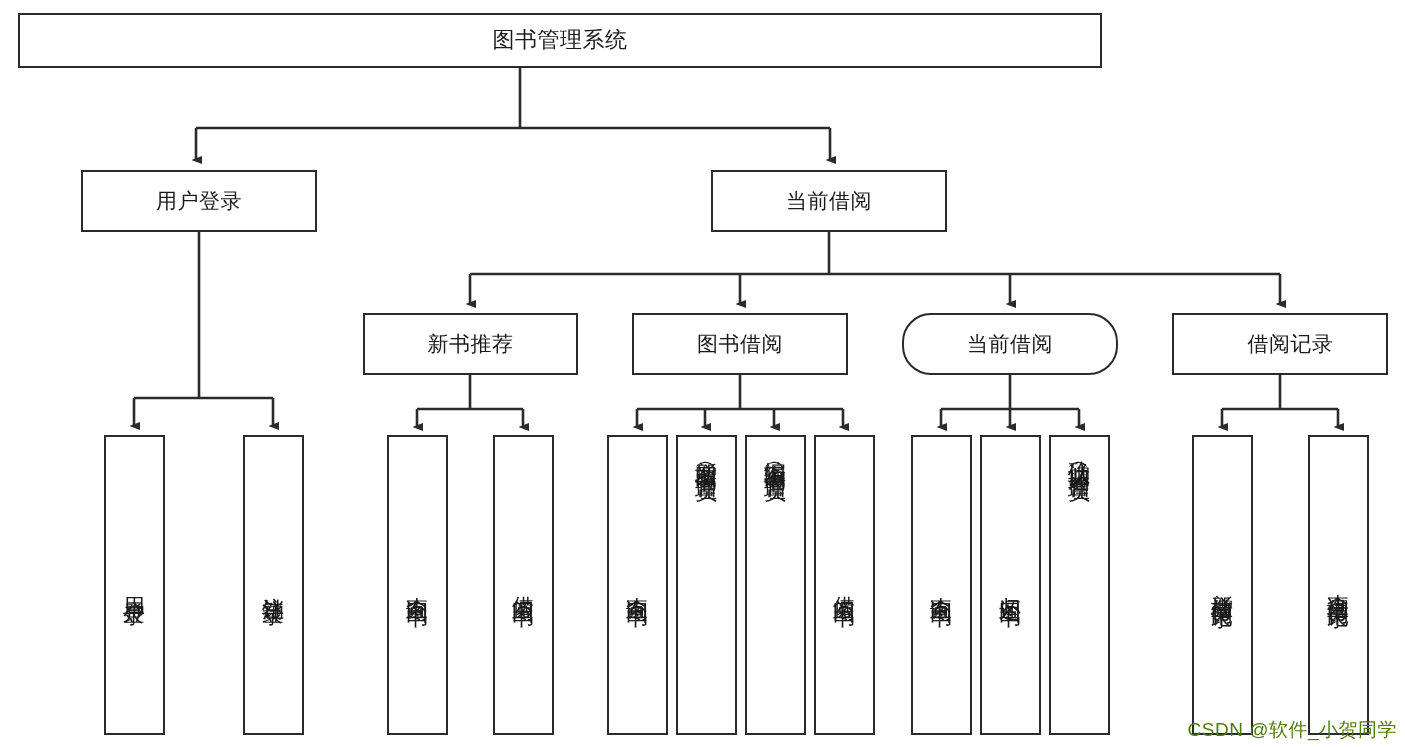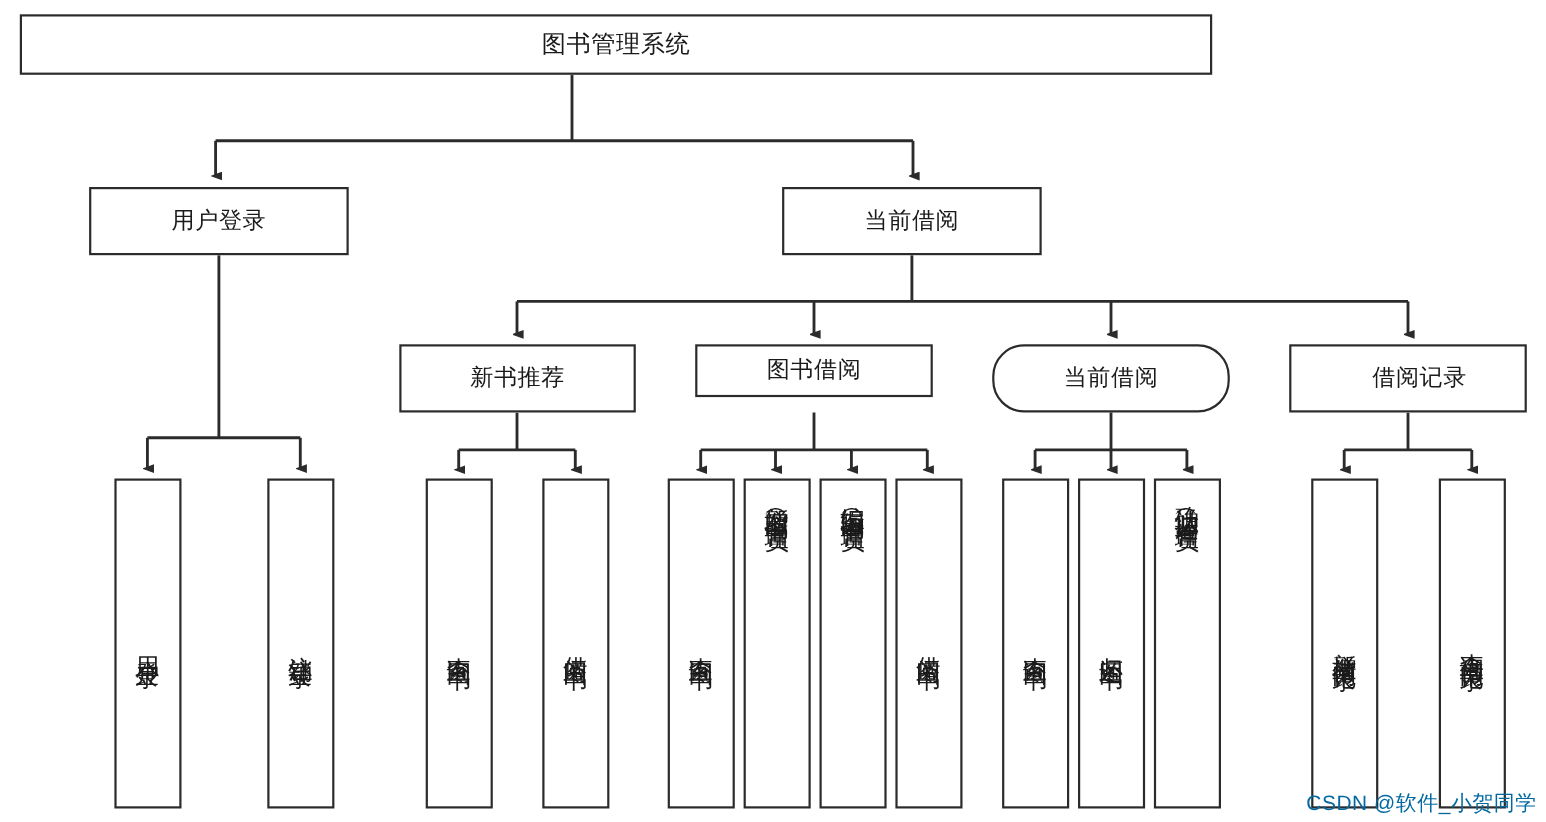--- a/index.html
+++ b/index.html
@@ -67,21 +67,21 @@
   }
   .leaf.tall .leaf-inner {
     align-items: flex-start;
     padding-top: 6px;
   }
   .watermark {
     position: absolute;
     right: 8px;
     bottom: 4px;
     font-size: 19px;
-    color: #0369a1;
+    color: #4d7c0f;
     white-space: nowrap;
     letter-spacing: 0.5px;
   }
 </style>
 </head>
 <body>
 
 <div id="canvas">
 
   <svg id="edges" viewBox="0 0 1405 747">
@@ -141,21 +141,21 @@
   <div class="node horiz" style="left:81px; top:170px; width:236px; height:62px;">
     <span>用户登录</span>
   </div>
   <div class="node horiz" style="left:711px; top:170px; width:236px; height:62px;">
     <span>当前借阅</span>
   </div>
 
   <div class="node horiz" style="left:363px; top:313px; width:215px; height:62px;">
     <span>新书推荐</span>
   </div>
-  <div class="node horiz" style="left:632px; top:313px; width:216px; height:48px;text-align:center;">
+  <div class="node horiz" style="left:632px; top:313px; width:216px; height:62px;text-align:center;">
     <span>图书借阅</span>
   </div>
   <div class="node horiz" style="left:902px; top:313px; width:216px; height:62px;border-radius:29px;">
     <span>当前借阅</span>
   </div>
   <div class="node horiz" style="left:1172px; top:313px; width:216px; height:62px;padding-left:21px;">
     <span>借阅记录</span>
   </div>
 
   <div class="node leaf" style="left:104px; top:435px; width:61px; height:300px;">

